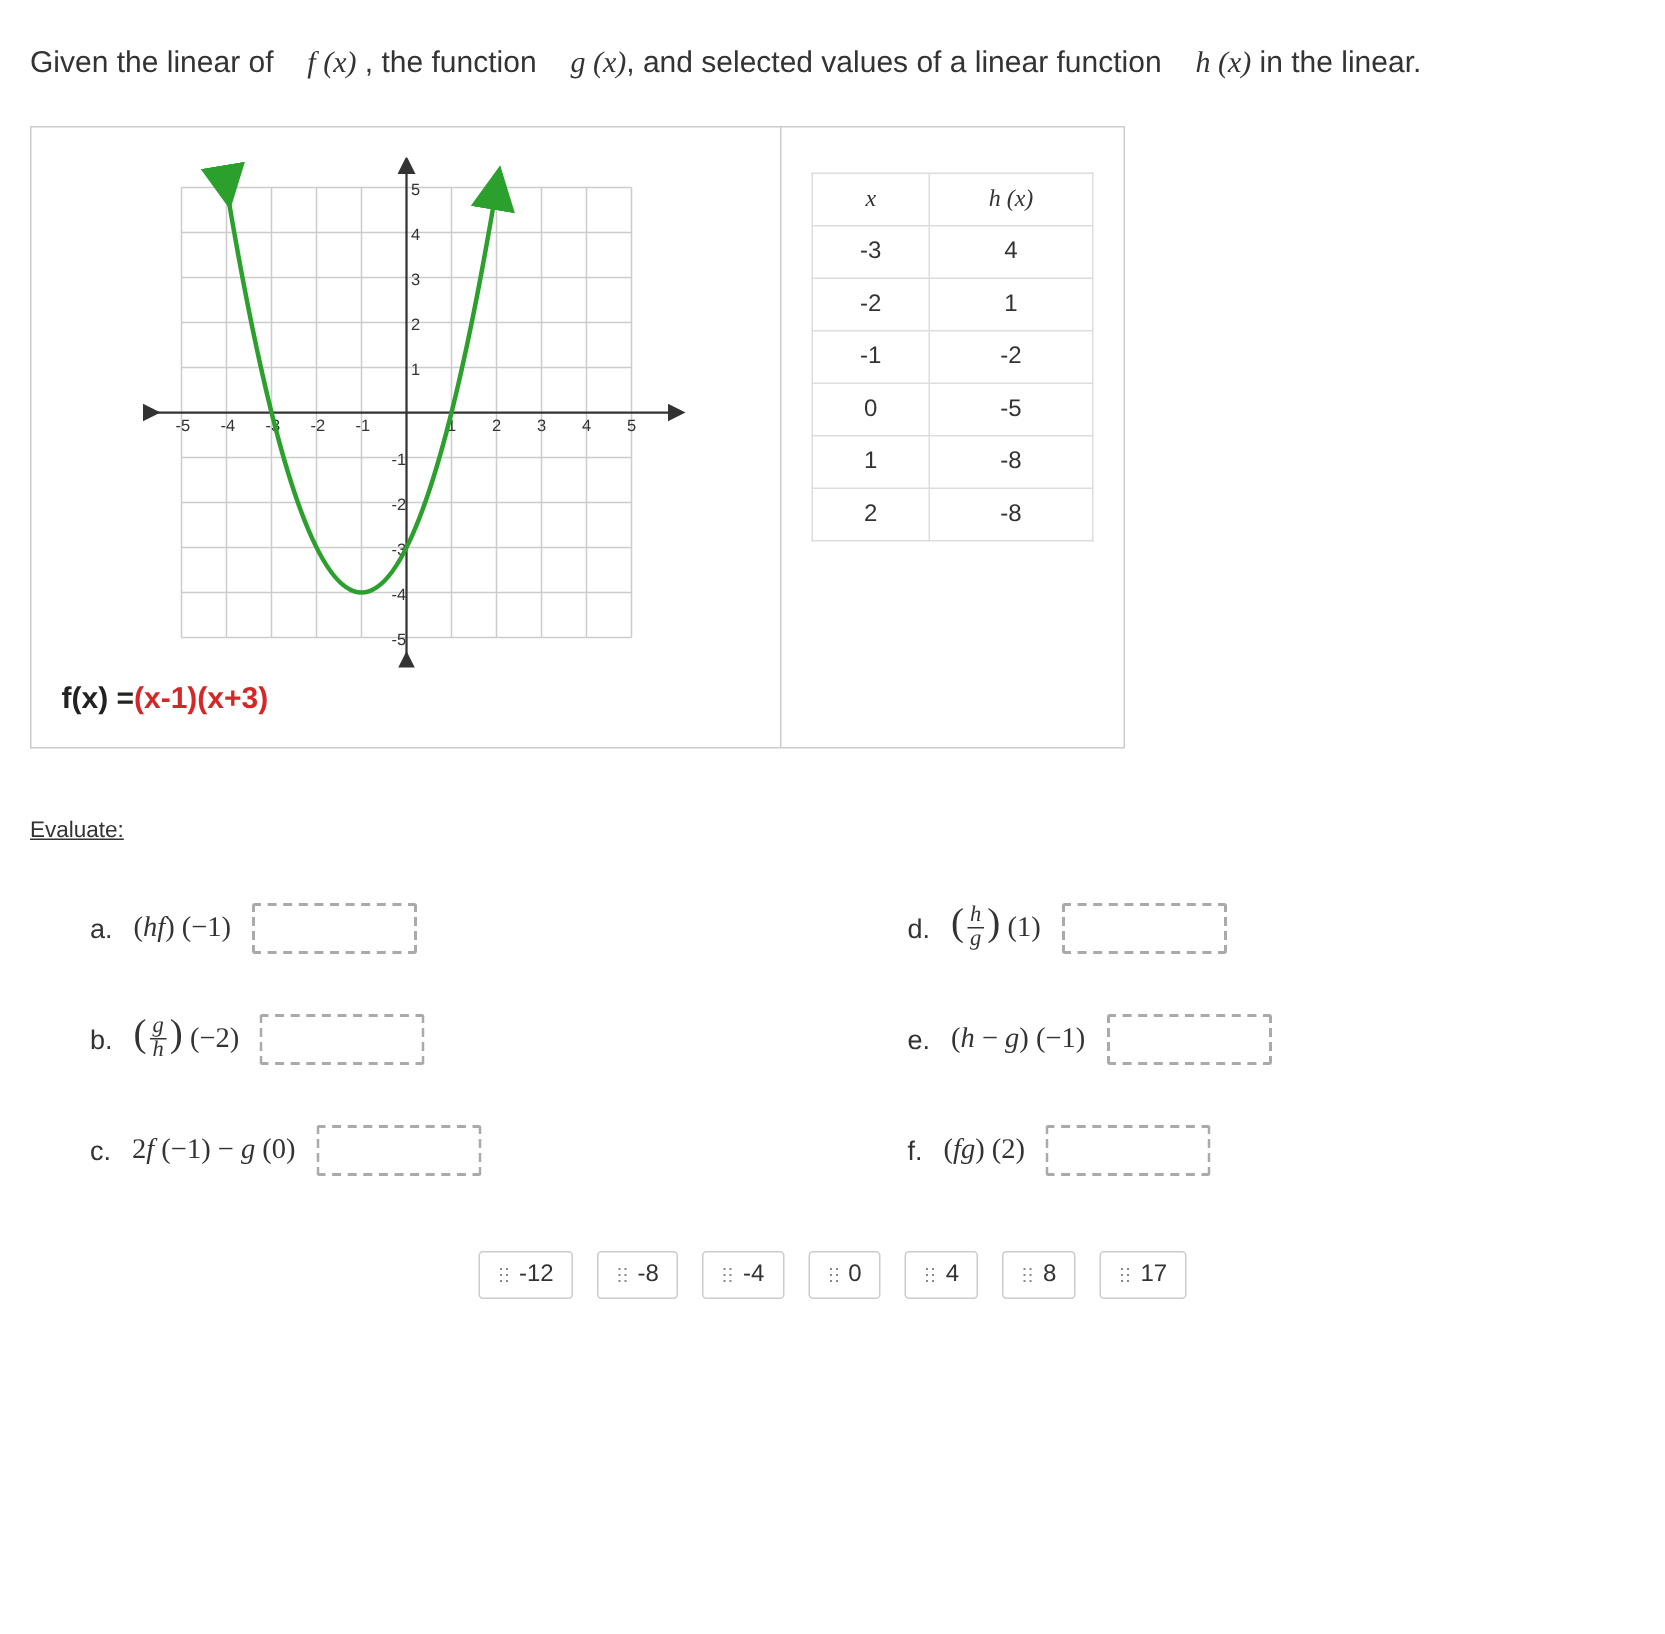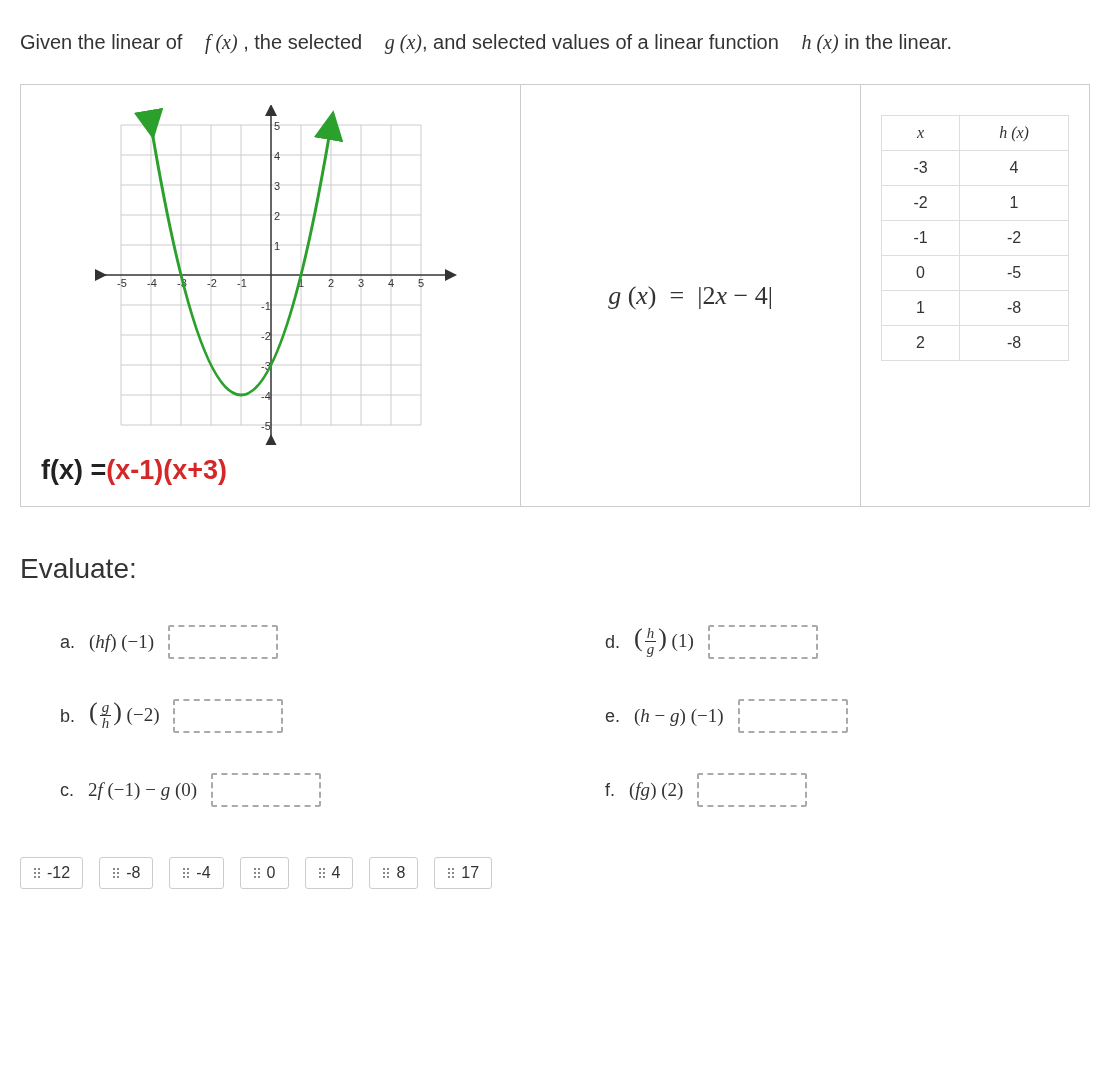--- a/index.html
+++ b/index.html
@@ -40,21 +40,21 @@
     .col-right {
       border: 1px solid #ccc;
       padding: 30px 20px;
       width: 230px;
     }
     
     .graph-svg { display: block; }
     .f-eq {
       font-family: Verdana, Arial, sans-serif;
       font-weight: bold;
-      font-size: 27px;
+      font-size: 20px;
       color: #222;
       margin-top: 10px;
       align-self: flex-start;
     }
     .f-eq .red { color: #d62728; }
     
     .g-eq {
       font-family: 'Times New Roman', serif;
       font-size: 26px;
       font-style: italic;
@@ -66,21 +66,21 @@
       width: 100%;
       font-size: 16px;
     }
     .h-table th, .h-table td {
       border: 1px solid #ddd;
       padding: 8px 12px;
       text-align: center;
     }
     .h-table th { font-family: 'Times New Roman', serif; font-style: italic; font-weight: normal; }
     
-    .evaluate-label { font-size: 28px; margin: 46px 0 40px 0; }
+    .evaluate-label { font-size: 15px; margin: 46px 0 40px 0; text-decoration: underline; }
     
     .questions {
       display: grid;
       grid-template-columns: 1fr 1fr;
       column-gap: 100px;
       row-gap: 40px;
       padding: 0 40px;
     }
     .q-item {
       display: flex;
@@ -115,20 +115,21 @@
     .drop-zone {
       border: 2px dashed #aaa;
       border-radius: 2px;
       width: 110px;
       height: 34px;
       background: #fff;
     }
     
     .draggables {
       display: flex;
+      justify-content: center;
       gap: 16px;
       margin-top: 50px;
     }
     .drag-pill {
       border: 1px solid #ccc;
       border-radius: 3px;
       padding: 6px 12px;
       font-size: 16px;
       background: #fff;
       cursor: move;
@@ -141,21 +142,21 @@
       width: 8px;
       height: 12px;
       background-image: radial-gradient(#888 1px, transparent 1px);
       background-size: 4px 4px;
     }
   </style>
 </head>
 <body>
 
 <div class="intro">
-  <span>Given the linear of </span><span class="math">f (x)</span><span> , the selected </span><span class="math">g (x)</span><span>, and selected values of a linear function </span><span class="math">h (x)</span><span> in the linear.</span>
+  <span>Given the linear of </span><span class="math">f (x)</span><span> , the function </span><span class="math">g (x)</span><span>, and selected values of a linear function </span><span class="math">h (x)</span><span> in the linear.</span>
 </div>
 
 <div class="three-col">
   <div class="col-left">
     <svg class="graph-svg" width="380" height="340" viewBox="0 0 380 340">
       <defs>
         <marker id="arr" markerWidth="8" markerHeight="8" refX="4" refY="4" orient="auto">
           <path d="M0,0 L8,4 L0,8 Z" fill="#333"></path>
         </marker>
         <marker id="garr" markerWidth="10" markerHeight="10" refX="5" refY="5" orient="auto">
@@ -212,25 +213,20 @@
           <text x="180" y="325">-5</text>
       </g>
 
       <path d="M 70,20 Q 160,560 250,20" stroke="#2ca02c" stroke-width="3" fill="none" marker-start="url(#garr)" marker-end="url(#garr)"></path>
     </svg>
     <div class="f-eq">
       <span>f(x) =</span><span class="red">(x-1)(x+3)</span>
     </div>
   </div>
 
-  <div class="col-mid">
-    <div class="g-eq">
-      <span>g</span> <span class="op">(</span><span>x</span><span class="op">)</span> &nbsp;<span class="op">=</span>&nbsp; <span class="op">|</span><span class="op">2</span><span>x</span> <span class="op">−</span> <span class="op">4|</span>
-    </div>
-  </div>
 
   <div class="col-right">
     <table class="h-table">
       <thead>
         <tr>
           <th>x</th>
           <th>h (x)</th>
         </tr>
       </thead>
       <tbody>

